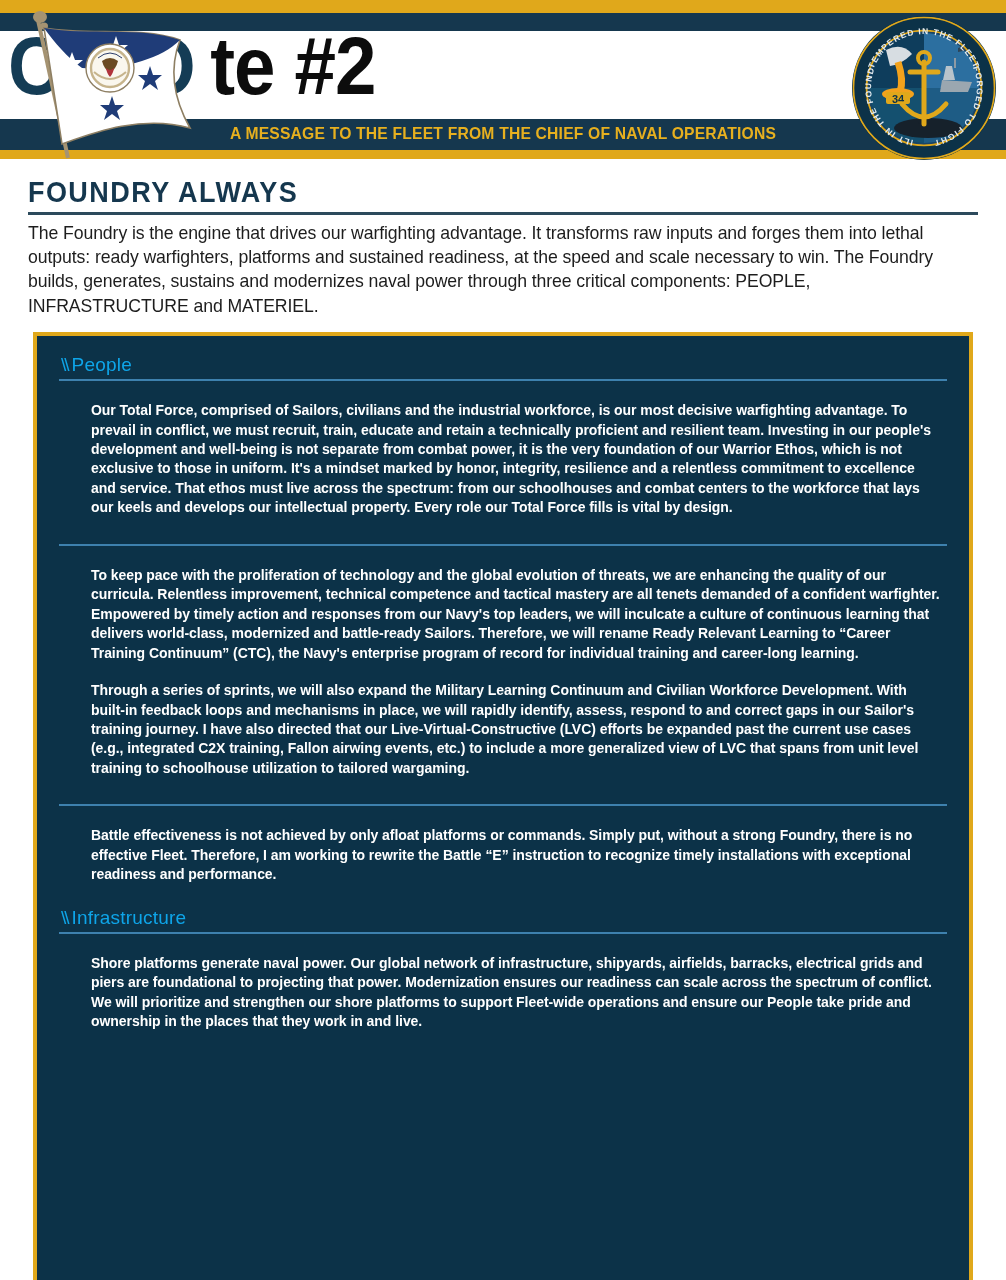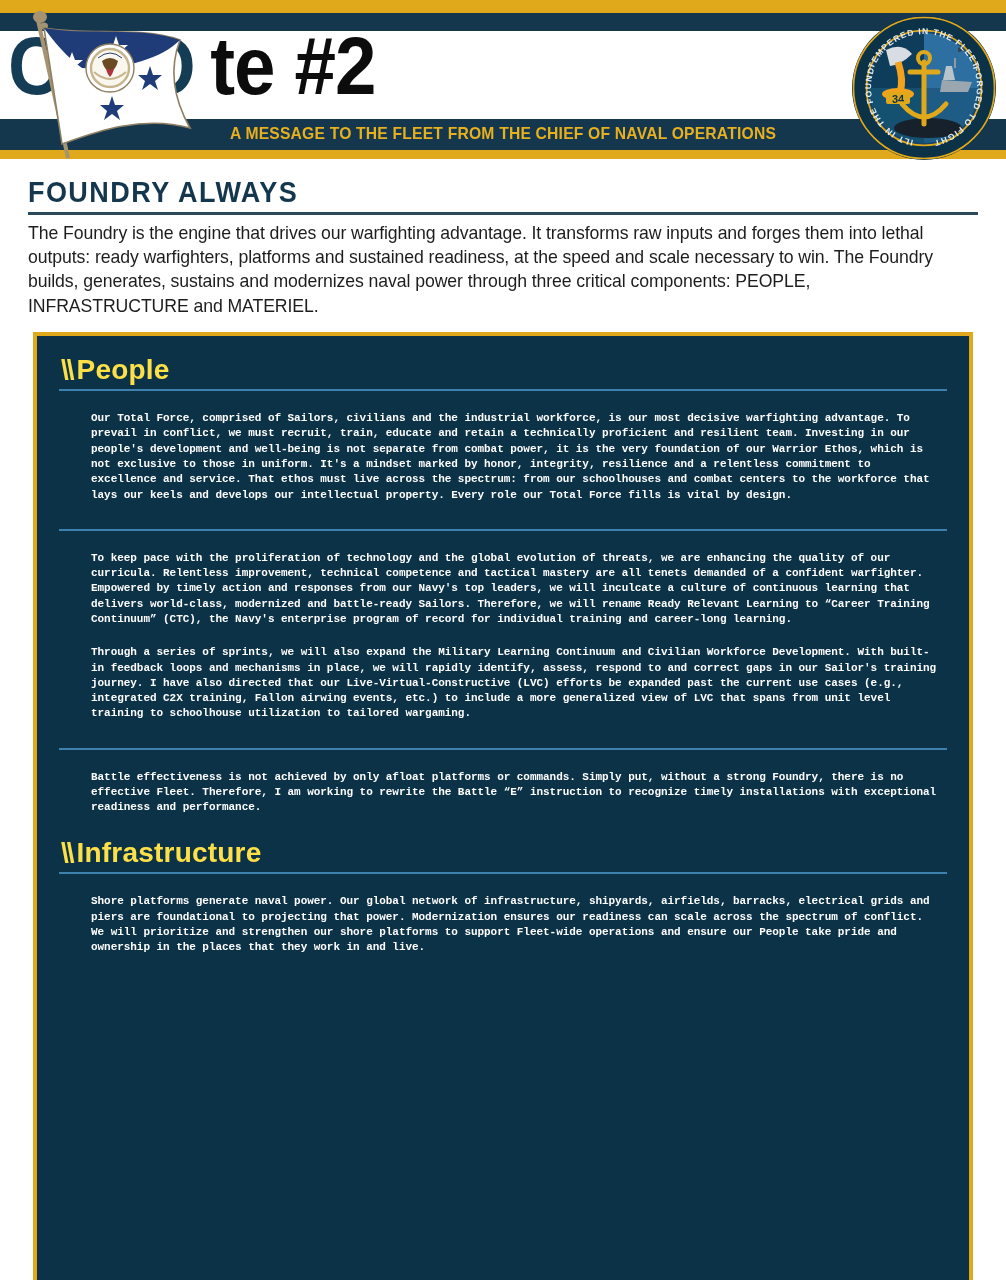--- a/index.html
+++ b/index.html
@@ -142,43 +142,43 @@
     margin: 14px 28px 0 33px;
     width: 940px;
     height: 954px;
     box-sizing: border-box;
     background: #0C3248;
     border: 4px solid #E0A81B;
     padding: 18px 22px 10px 22px;
   }
   .section { margin-bottom: 4px; }
   .section-head {
-    color: #fde047;
+    color: #0ea5e9;
     font-family: "Liberation Sans Narrow", "Liberation Sans", sans-serif;
-    font-size: 28px;
-    font-weight: bold;
+    font-size: 19px;
+    font-weight: normal;
     letter-spacing: 0.2px;
     margin: 0 0 3px 0;
     padding-left: 2px;
   }
   .section-head .slashes {
     display: inline-block;
     margin-right: 4px;
     letter-spacing: -2px;
   }
   .section-rule {
     height: 2px;
     background: #3E81AE;
     margin-bottom: 8px;
     width: 100%;
   }
   .section-body {
     color: #ffffff;
-    font-family: Liberation Mono, monospace;
-    font-size: 11px;
+    font-family: Liberation Sans, sans-serif;
+    font-size: 14px;
     font-weight: bold;
     line-height: 1.39;
     letter-spacing: -0.05px;
     padding-left: 32px;
     padding-right: 6px;
     margin-top: 20px;
   }
   .section-body p { margin: 0 0 18px 0; }
   .section-body p:last-child { margin-bottom: 0; }
   .gap-lg { height: 22px; }

